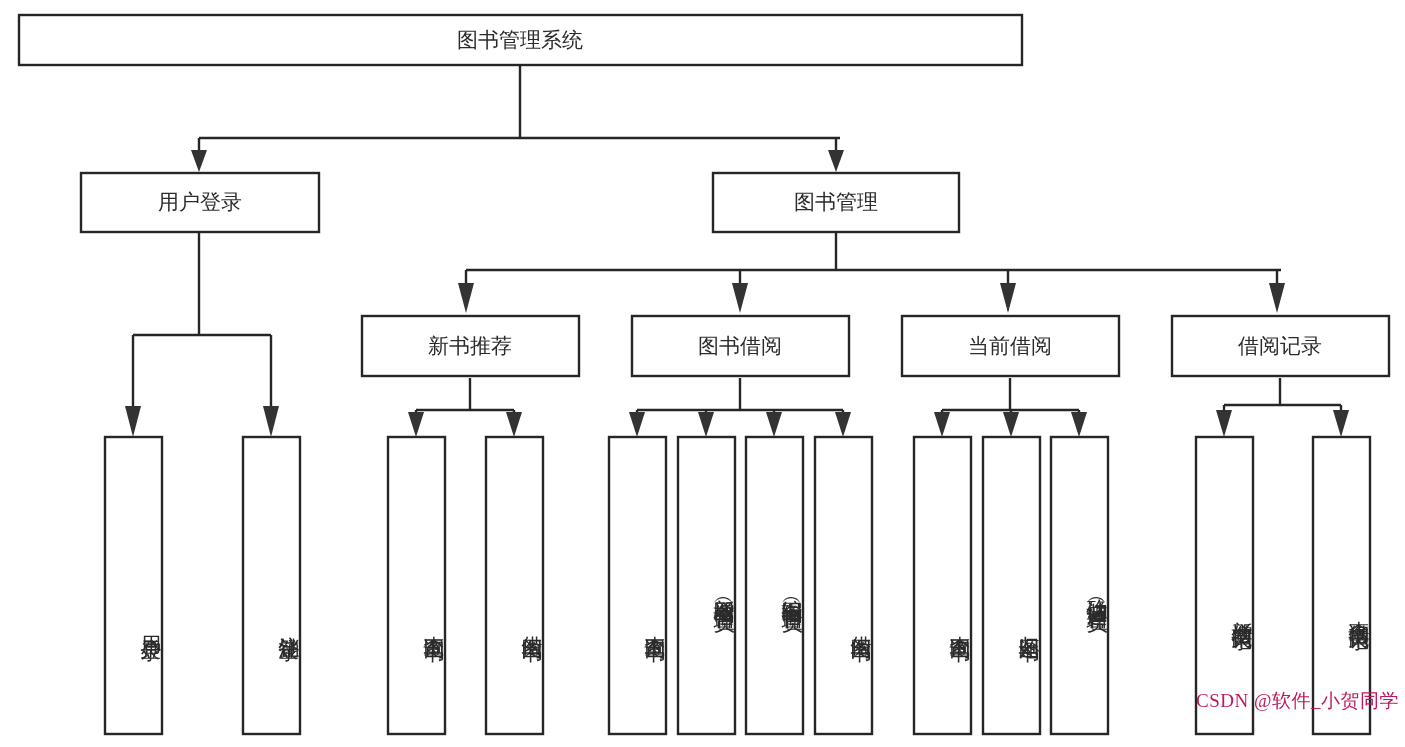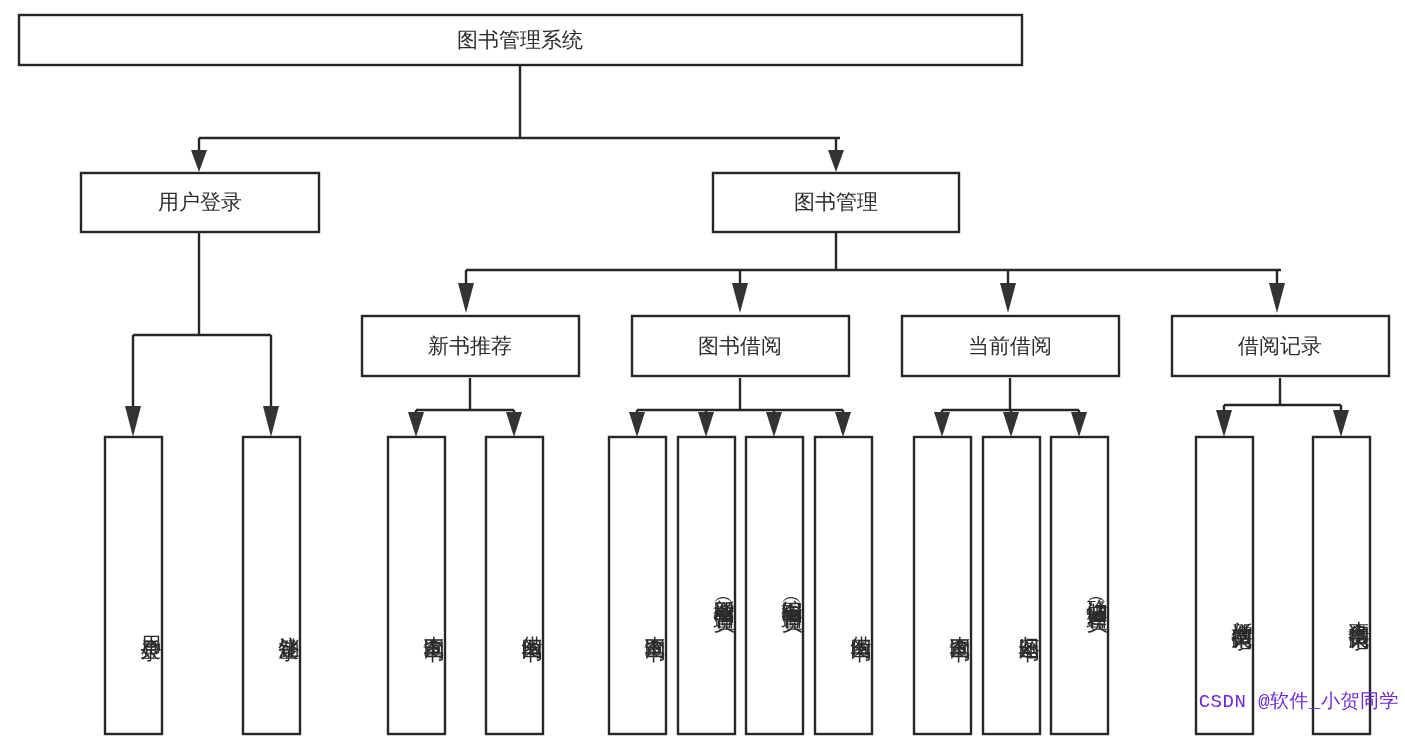--- a/index.html
+++ b/index.html
@@ -61,23 +61,23 @@
     display: flex;
     align-items: flex-start;
     justify-content: center;
     white-space: nowrap;
     pointer-events: none;
   }
   .watermark {
     position: absolute;
     right: 6px;
     bottom: 4px;
-    font-family: Liberation Mono, monospace;
+    font-family: Liberation Serif, serif;
     font-size: 19px;
-    color: #6d28d9;
+    color: #be185d;
     letter-spacing: 0.5px;
     white-space: nowrap;
   }
 </style>
 </head>
 <body>
 
 <div id="diagram-root">
 
   <svg id="tree-svg" viewBox="0 0 1405 747">

